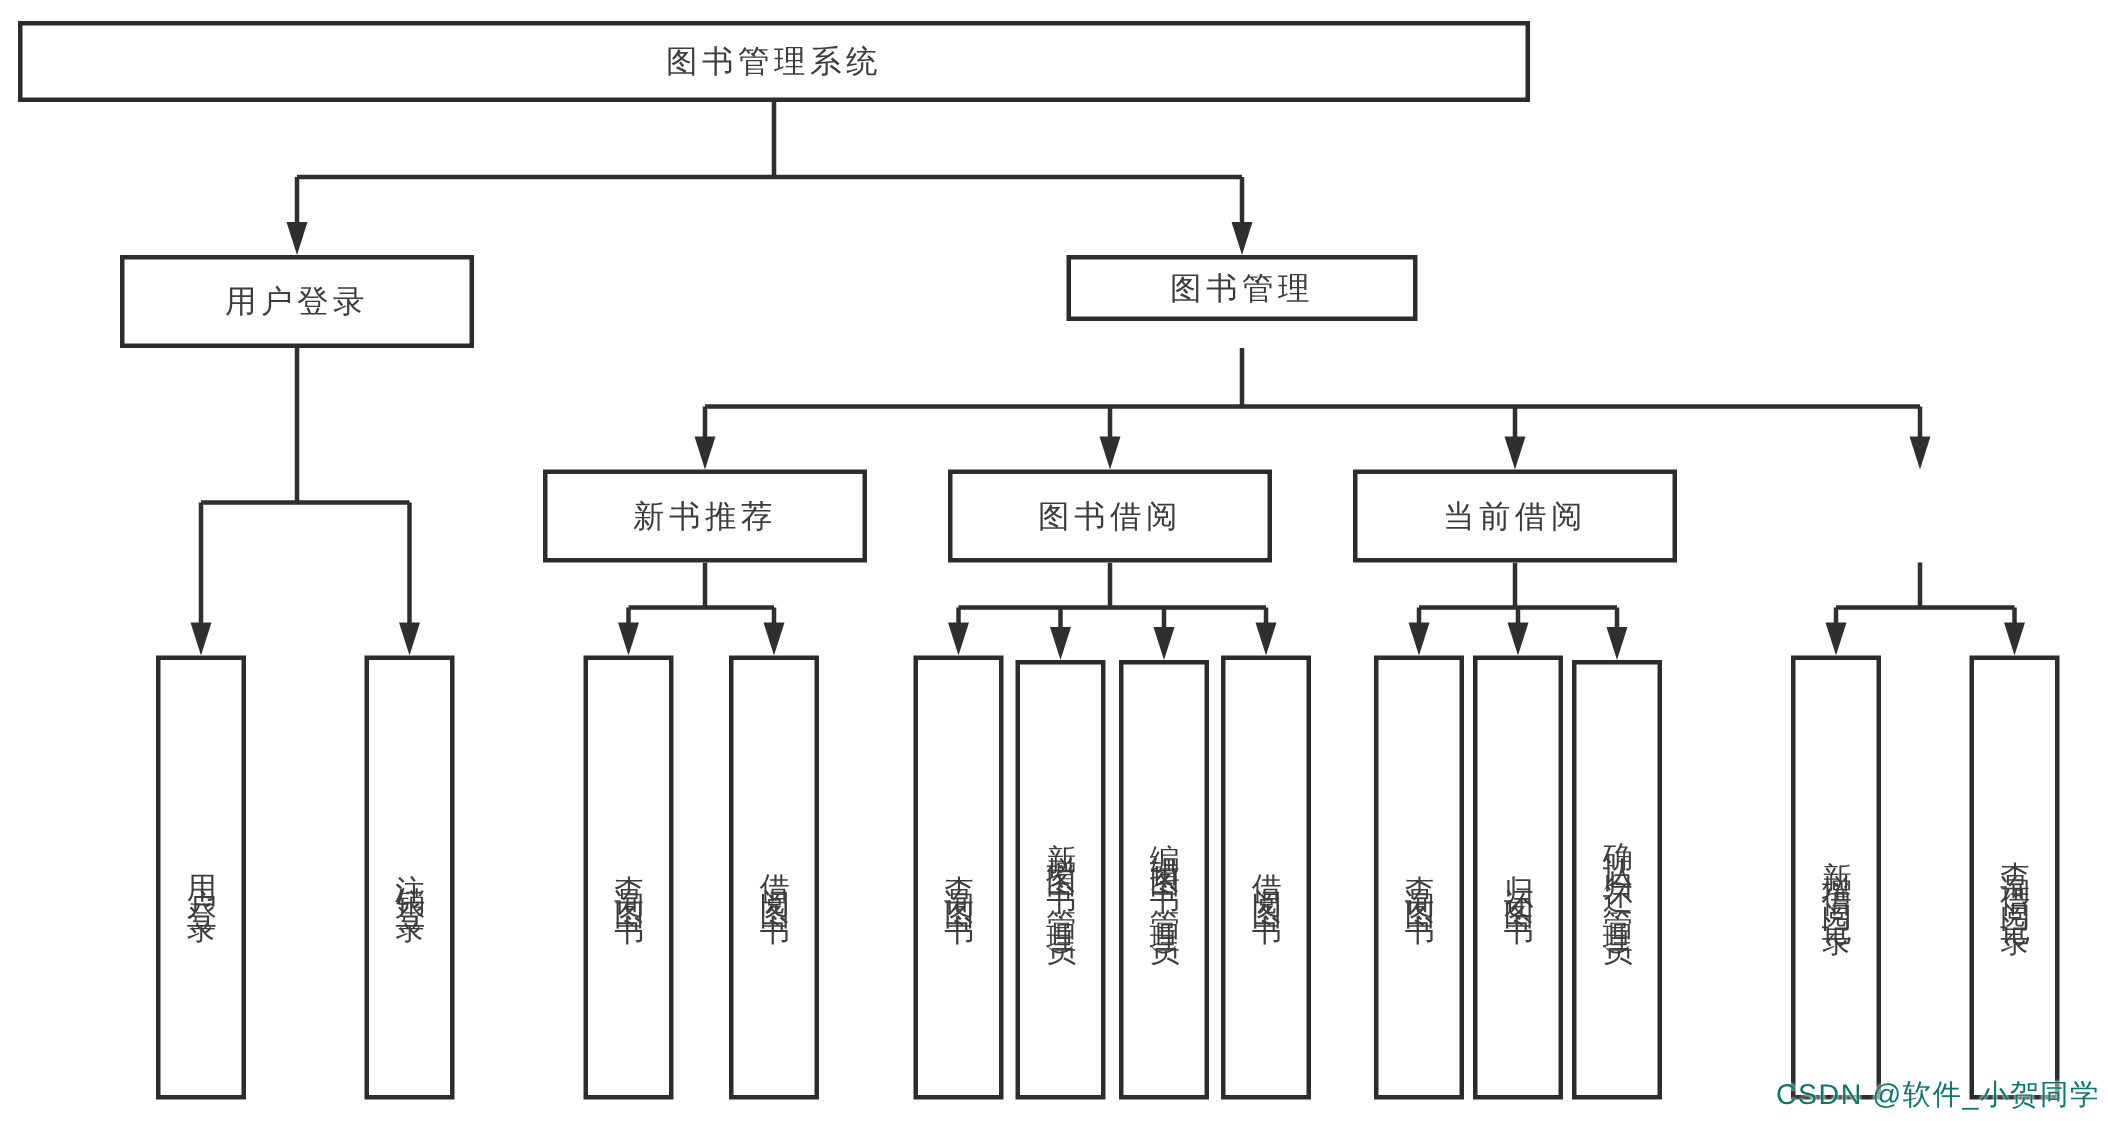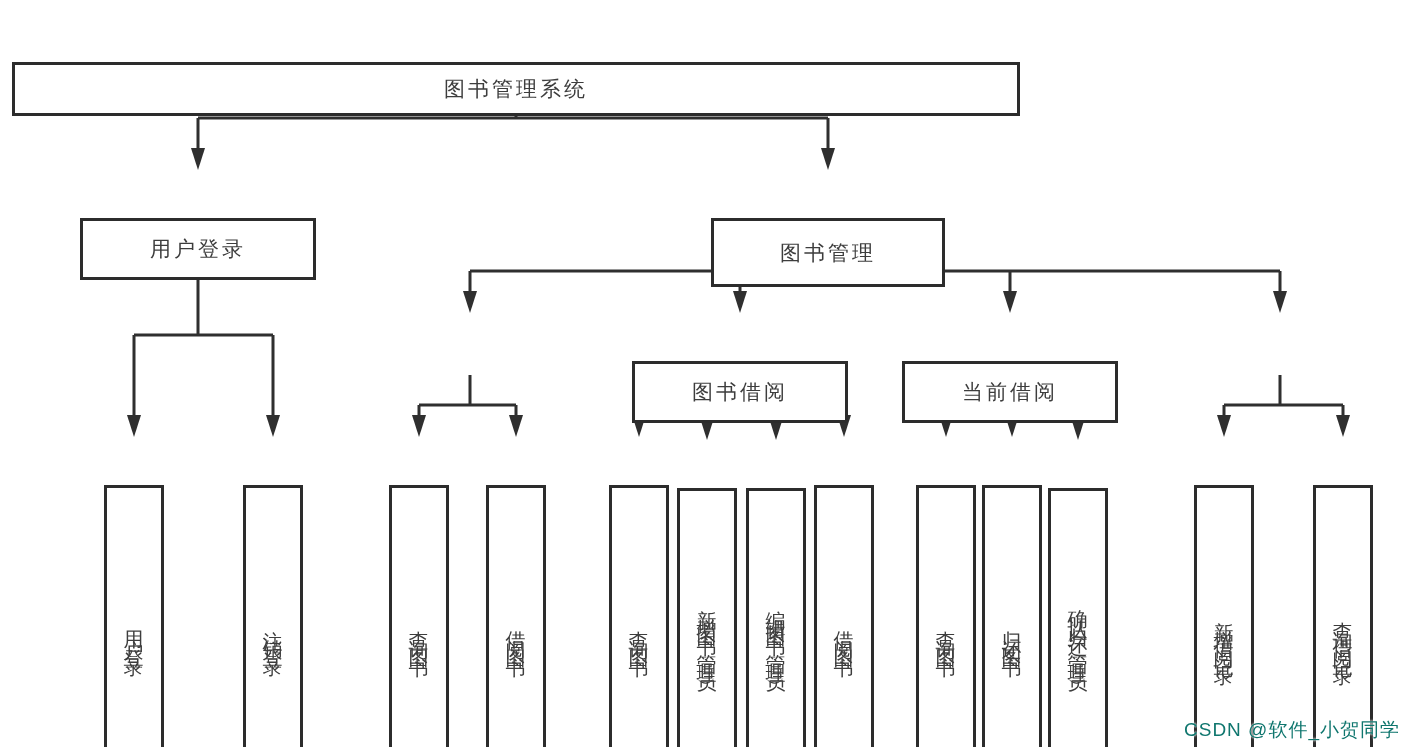--- a/index.html
+++ b/index.html
@@ -33,21 +33,20 @@
   .node {
     position: absolute;
     box-sizing: border-box;
     background: #ffffff;
     border: 3px solid #2c2c2c;
     color: #3d3d3d;
     display: flex;
     align-items: center;
     justify-content: center;
     text-align: center;
-    margin-top: 48px;
   }
   .node.h {
     font-size: 21px;
     letter-spacing: 3px;
     white-space: nowrap;
   }
   .node.v {
     writing-mode: vertical-rl;
     text-orientation: mixed;
     font-size: 20px;
@@ -97,22 +96,23 @@
       <polygon class="head" points="1005,415 1019,415 1012,437"></polygon>
       <polygon class="head" points="1071,418 1085,418 1078,440"></polygon>
       <polygon class="head" points="1217,415 1231,415 1224,437"></polygon>
       <polygon class="head" points="1336,415 1350,415 1343,437"></polygon>
     </g>
   </svg>
 
   <div class="node h" style="left:12px;top:14px;width:1008px;height:54px">图书管理系统</div>
 
   <div class="node h" style="left:80px;top:170px;width:236px;height:62px">用户登录</div>
-  <div class="node h" style="left:711px;top:170px;width:234px;height:69px">图书管理</div>
+  <div class="node h" style="left:711px;top:170px;width:234px;height:44px">图书管理</div>
 
+  <div class="node h" style="left:362px;top:313px;width:216px;height:62px">新书推荐</div>
   <div class="node h" style="left:632px;top:313px;width:216px;height:62px">图书借阅</div>
   <div class="node h" style="left:902px;top:313px;width:216px;height:62px">当前借阅</div>
 
   <div class="node v" style="left:104px;top:437px;width:60px;height:296px">用户登录</div>
   <div class="node v" style="left:243px;top:437px;width:60px;height:296px">注销登录</div>
 
   <div class="node v" style="left:389px;top:437px;width:60px;height:296px">查询图书</div>
   <div class="node v" style="left:486px;top:437px;width:60px;height:296px">借阅图书</div>
 
   <div class="node v" style="left:609px;top:437px;width:60px;height:296px">查询图书</div>

